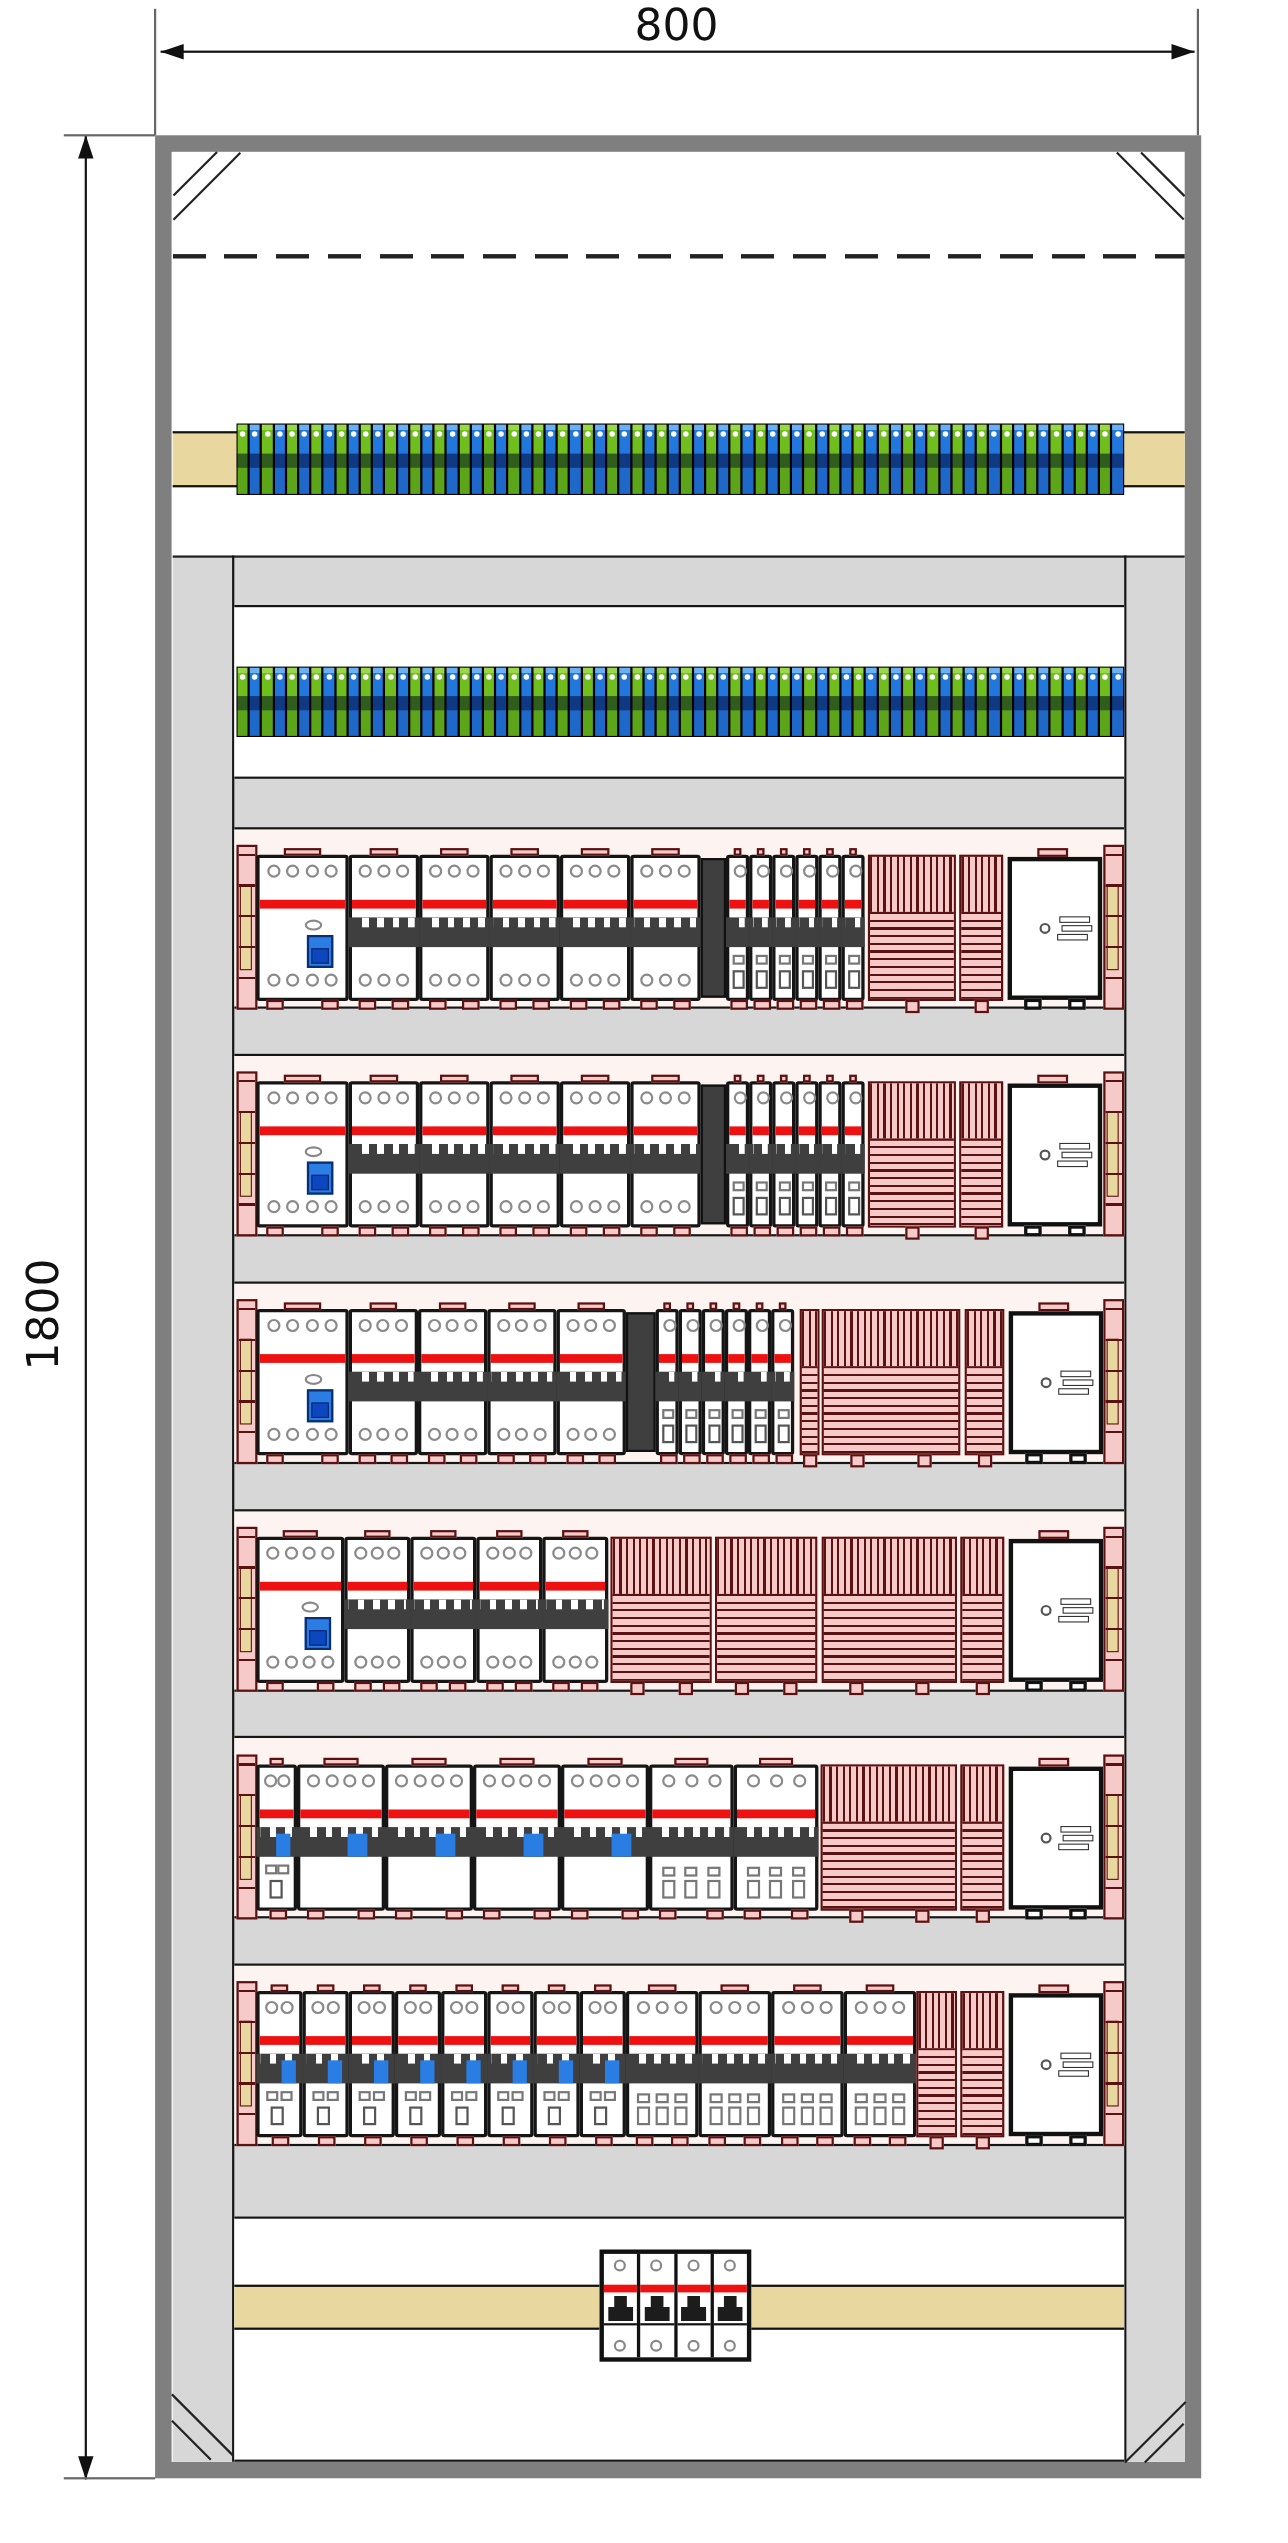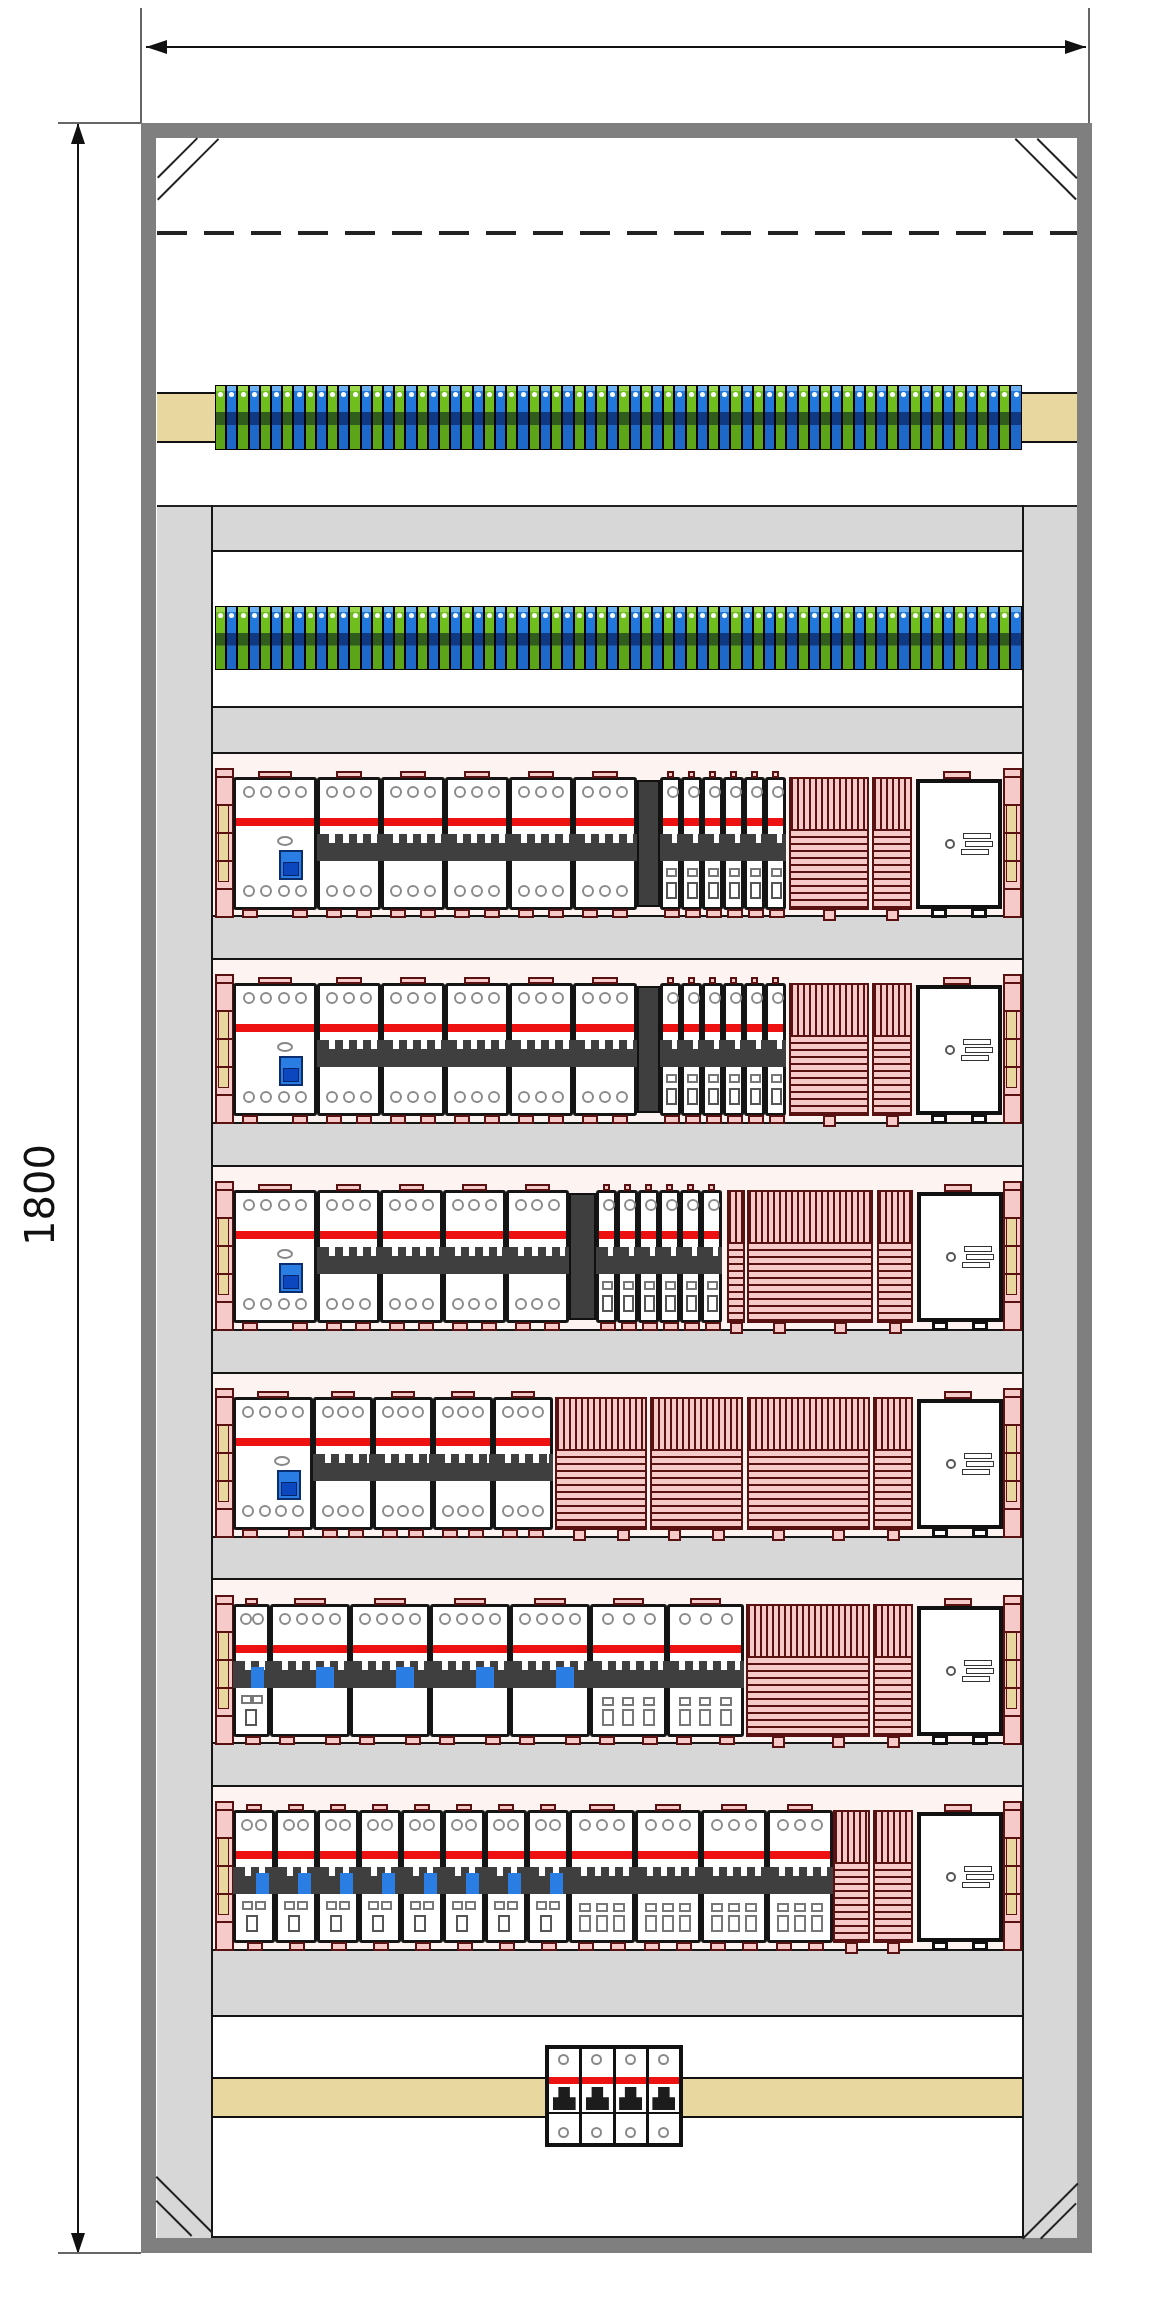--- a/index.html
+++ b/index.html
@@ -16,20 +16,21 @@
          background:#d7d7d7;border-top:2px solid #222;box-sizing:border-box;}
   .vframe{position:absolute;top:505px;width:2px;height:1733px;background:#151515;}
   .dashes{position:absolute;left:157px;top:231px;width:920px;height:4px;
           background:repeating-linear-gradient(90deg,#222 0 30px,transparent 30px 47px);}
 </style>
 </head>
 <body>
 
 <div id="cv">
 
+  <div class="dimlabel" style="left:141px;top:0px;width:948px;text-align:center;">800</div>
   <div class="line" style="left:146px;top:46px;width:940px;height:2px;"></div>
   <div class="arr" style="left:146px;top:40px;border-top:7px solid transparent;border-bottom:7px solid transparent;border-right:21px solid #111;"></div>
   <div class="arr" style="left:1065px;top:40px;border-top:7px solid transparent;border-bottom:7px solid transparent;border-left:21px solid #111;"></div>
   <div class="extline" style="left:140px;top:8px;width:2px;height:115px;"></div>
   <div class="extline" style="left:1088px;top:8px;width:2px;height:115px;"></div>
 
   <div class="dimlabel" style="left:-22px;top:1172px;width:124px;text-align:center;transform:rotate(-90deg);">1800</div>
   <div class="line" style="left:77px;top:123px;width:2px;height:2131px;"></div>
   <div class="arr" style="left:71px;top:123px;border-left:7px solid transparent;border-right:7px solid transparent;border-bottom:21px solid #111;"></div>
   <div class="arr" style="left:71px;top:2233px;border-left:7px solid transparent;border-right:7px solid transparent;border-top:21px solid #111;"></div>

